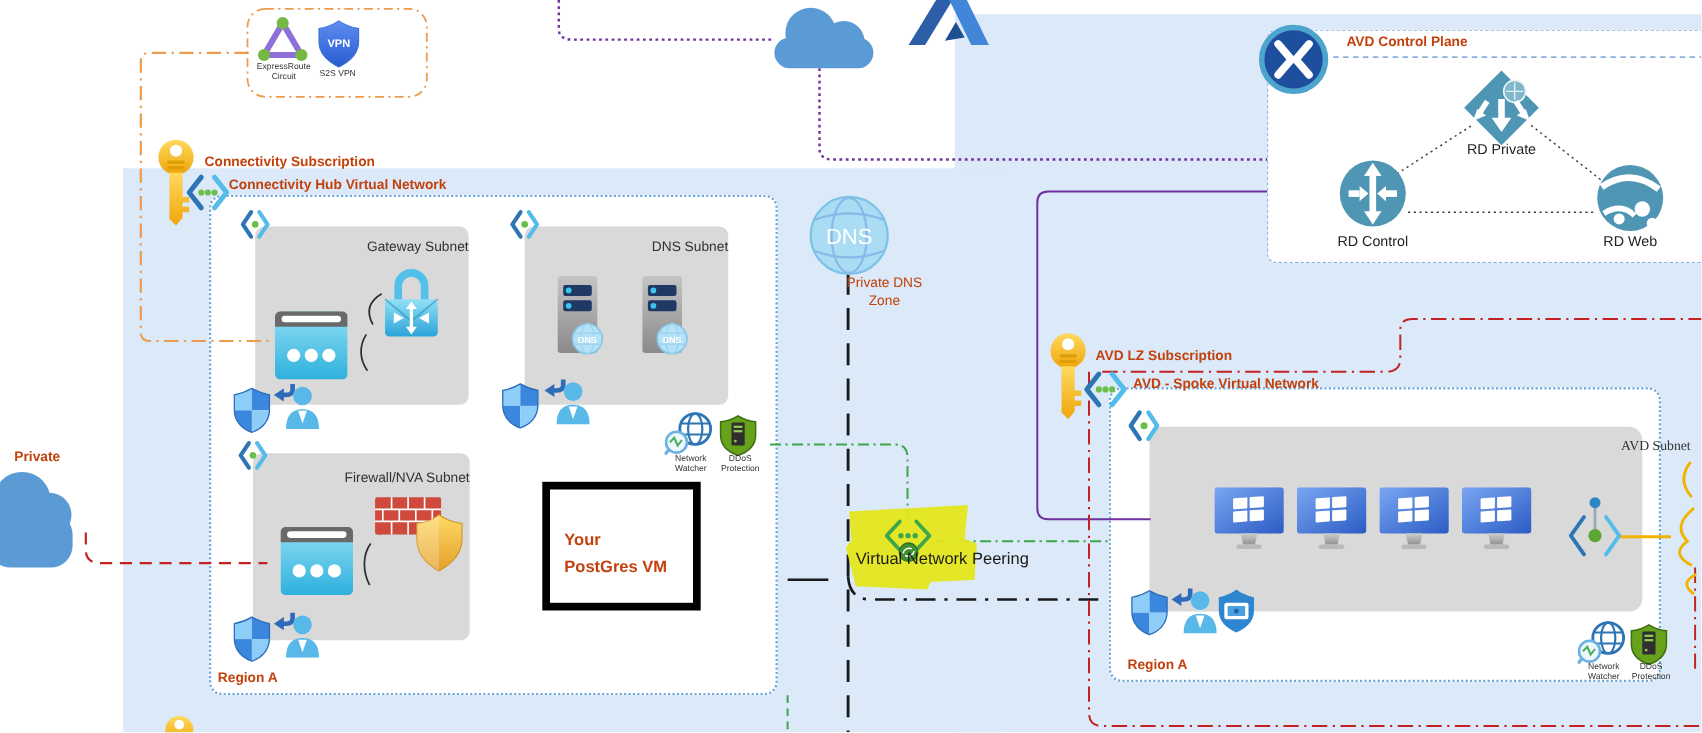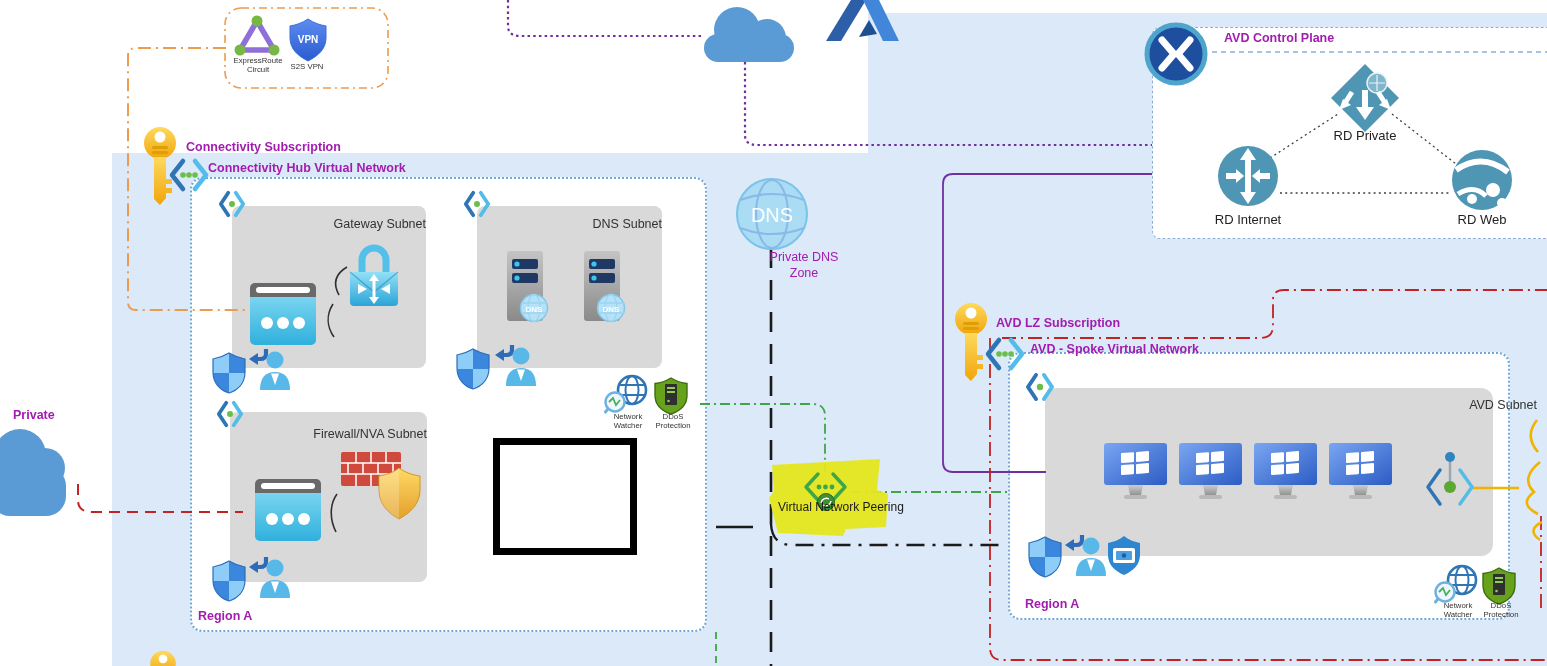--- a/index.html
+++ b/index.html
@@ -3,28 +3,28 @@
 <meta charset="utf-8">
 <style>
   html,body{margin:0;padding:0;background:#fff;font-family:"Liberation Sans",sans-serif;}
   .canvas{position:relative;width:1547px;height:666px;overflow:hidden;background:#fff;}
   .abs{position:absolute;}
   .region{background:#dbe9f8;}
   .whitebox{background:#fff;border:2px dotted #6fa8dc;border-radius:12px;box-sizing:border-box;}
   .cpbox{background:#fff;border:1.6px dashed #8aaede;border-radius:8px;box-sizing:border-box;}
   .graybox{background:#d9d9d9;border-radius:8px;}
   .pgbox{background:#fff;border:7px solid #000;box-sizing:border-box;}
-  .lbl{position:absolute;color:#a21caf;font-size:12.5px;white-space:nowrap;z-index:6;}
+  .lbl{position:absolute;color:#c2410c;font-size:12.5px;white-space:nowrap;z-index:6;}
   .bold{font-weight:bold;}
   .sub{color:#323232;text-align:right;}
   .ctrw{text-align:center;white-space:normal;line-height:1.3;}
   .small{font-size:7.8px;color:#333;text-align:center;white-space:normal;line-height:1.18;}
   .rd{font-size:13px;color:#222;transform:translateX(-50%);}
   .pg{font-size:15px;font-weight:bold;line-height:25px;white-space:nowrap;}
-  .peer{font-size:12px;color:#1a1a1a;text-align:center;white-space:nowrap;}
+  .peer{font-size:15px;color:#1a1a1a;text-align:center;white-space:nowrap;}
   svg.overlay{position:absolute;left:0;top:0;z-index:4;pointer-events:none;}
   .z1{z-index:1}.z2{z-index:2}.z3{z-index:3}
 </style>
 </head>
 <body>
 
 <div class="canvas">
 
   <div class="abs region z1" style="left:868px;top:13px;width:679px;height:653px;"></div>
   <div class="abs region z1" style="left:112px;top:153px;width:800px;height:513px;"></div>
@@ -345,35 +345,39 @@
   <div class="lbl small" style="left:283px;top:62px;width:48px;">S2S VPN</div>
 
   <div class="lbl bold" style="left:186px;top:140px;">Connectivity Subscription</div>
   <div class="lbl bold" style="left:208px;top:161px;">Connectivity Hub Virtual Network</div>
 
   <div class="lbl sub" style="left:232px;top:217px;width:194px;">Gateway Subnet</div>
   <div class="lbl sub" style="left:477px;top:217px;width:185px;">DNS Subnet</div>
   <div class="lbl sub" style="left:230px;top:427px;width:197px;">Firewall/NVA Subnet</div>
   <div class="lbl bold" style="left:198px;top:609px;">Region A</div>
 
+  <div class="lbl pg" style="left:513px;top:478px;">
+    <div>Your</div>
+    <div>PostGres VM</div>
+  </div>
 
   <div class="lbl ctrw" style="left:736px;top:249px;width:72px;margin-left:32px;">Private DNS Zone</div>
   <div class="lbl bold" style="left:13px;top:408px;">Private</div>
 
   <div class="lbl small" style="left:602px;top:412px;width:52px;">Network Watcher</div>
   <div class="lbl small" style="left:650px;top:412px;width:46px;">DDoS Protection</div>
 
   <div class="lbl peer" style="left:778px;top:500px;width:104px;">Virtual Network Peering</div>
 
   <div class="lbl bold" style="left:1224px;top:31px;">AVD Control Plane</div>
   <div class="lbl rd" style="left:1365px;top:128px;">RD Private</div>
-  <div class="lbl rd" style="left:1248px;top:212px;">RD Internet</div>
+  <div class="lbl rd" style="left:1248px;top:212px;">RD Control</div>
   <div class="lbl rd" style="left:1482px;top:212px;">RD Web</div>
 
   <div class="lbl bold" style="left:996px;top:316px;">AVD LZ Subscription</div>
   <div class="lbl bold" style="left:1030px;top:342px;">AVD - Spoke Virtual Network</div>
-  <div class="lbl sub" style="left:1045px;top:398px;width:492px;">AVD Subnet</div>
+  <div class="lbl sub" style="left:1045px;top:398px;width:492px;font-family:Liberation Serif, serif;">AVD Subnet</div>
   <div class="lbl bold" style="left:1025px;top:597px;">Region A</div>
 
   <div class="lbl small" style="left:1432px;top:601px;width:52px;">Network Watcher</div>
   <div class="lbl small" style="left:1478px;top:601px;width:46px;">DDoS Protection</div>
 
 </div>
 
 </body></html>

